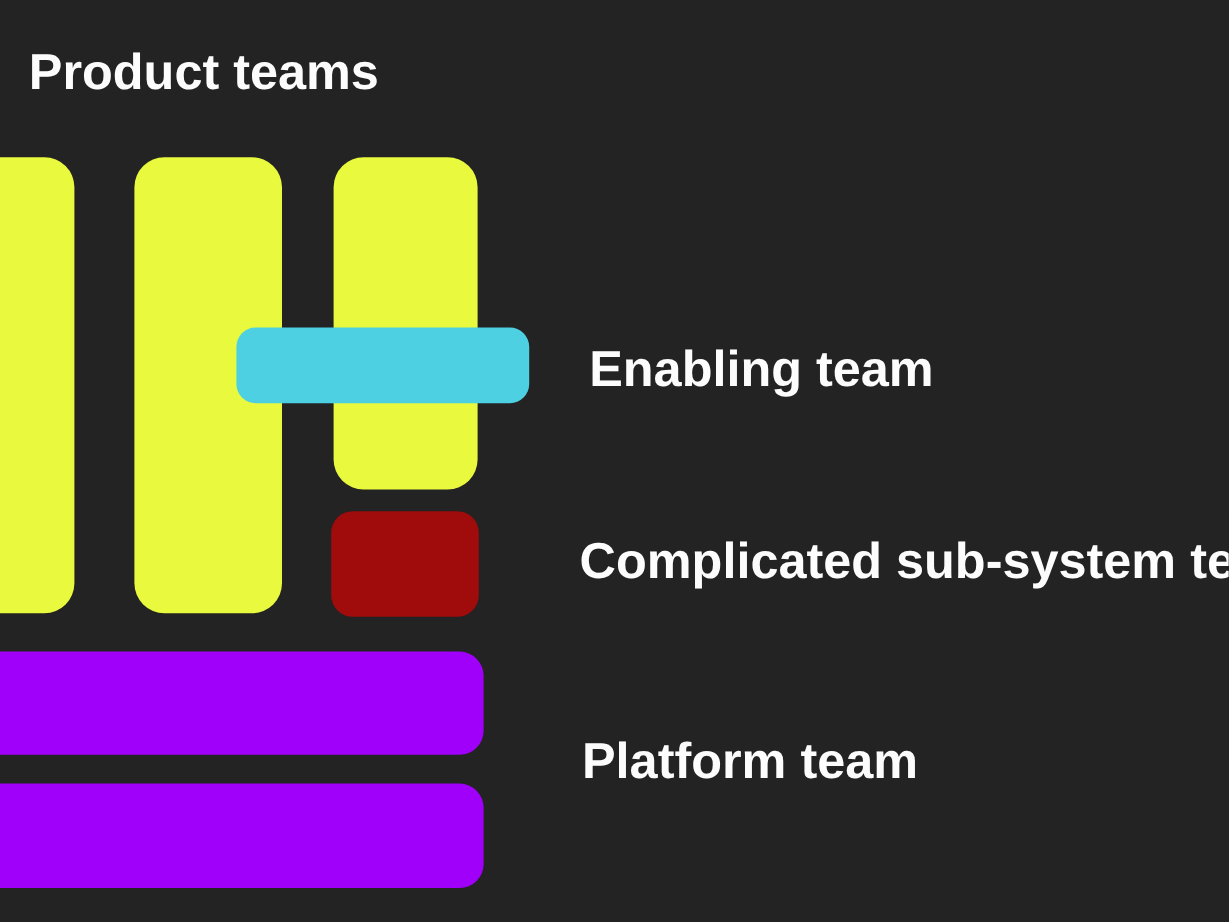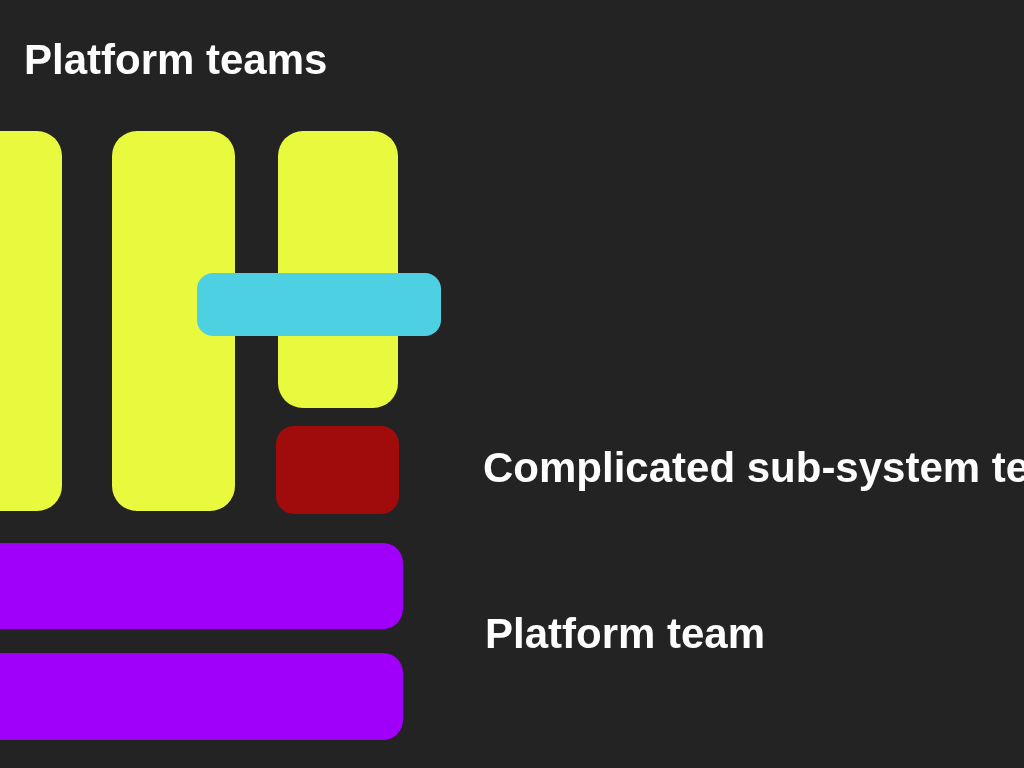--- a/index.html
+++ b/index.html
@@ -56,27 +56,28 @@
   .title-label      { left: 24px;  top: 39px;  }
   .enabling-label   { left: 491px; top: 287px; }
   .subsystem-label  { left: 483px; top: 447px; }
   .platform-label   { left: 485px; top: 613px; }
 </style>
 </head>
 <body style="background: rgb(35, 35, 35);">
 
 <div class="slide">
 
-  <div class="label title-label" style="color: rgb(252, 252, 252);">Platform teams</div>
+  <div class="label title-label" style="color: rgb(252, 252, 252);">Product teams</div>
 
   <div class="shape bar-vert bar1" style="background-color: rgb(233, 249, 62);"></div>
   <div class="shape bar-vert bar2" style="background-color: rgb(233, 249, 62);"></div>
   <div class="shape bar-vert bar3" style="background-color: rgb(233, 249, 62);"></div>
 
   <div class="shape enabling-bar" style="background-color: rgb(77, 208, 225);"></div>
+  <div class="label enabling-label" style="color: rgb(252, 252, 252);">Enabling team</div>
 
   <div class="shape subsystem-box" style="background-color: rgb(160, 11, 11);"></div>
   <div class="label subsystem-label" style="color: rgb(252, 252, 252);">Complicated sub-system team</div>
 
   <div class="shape platform-bar platform1" style="background-color: rgb(160, 0, 250);"></div>
   <div class="shape platform-bar platform2" style="background-color: rgb(160, 0, 250);"></div>
   <div class="label platform-label" style="color: rgb(252, 252, 252);">Platform team</div>
 
 </div>
 

